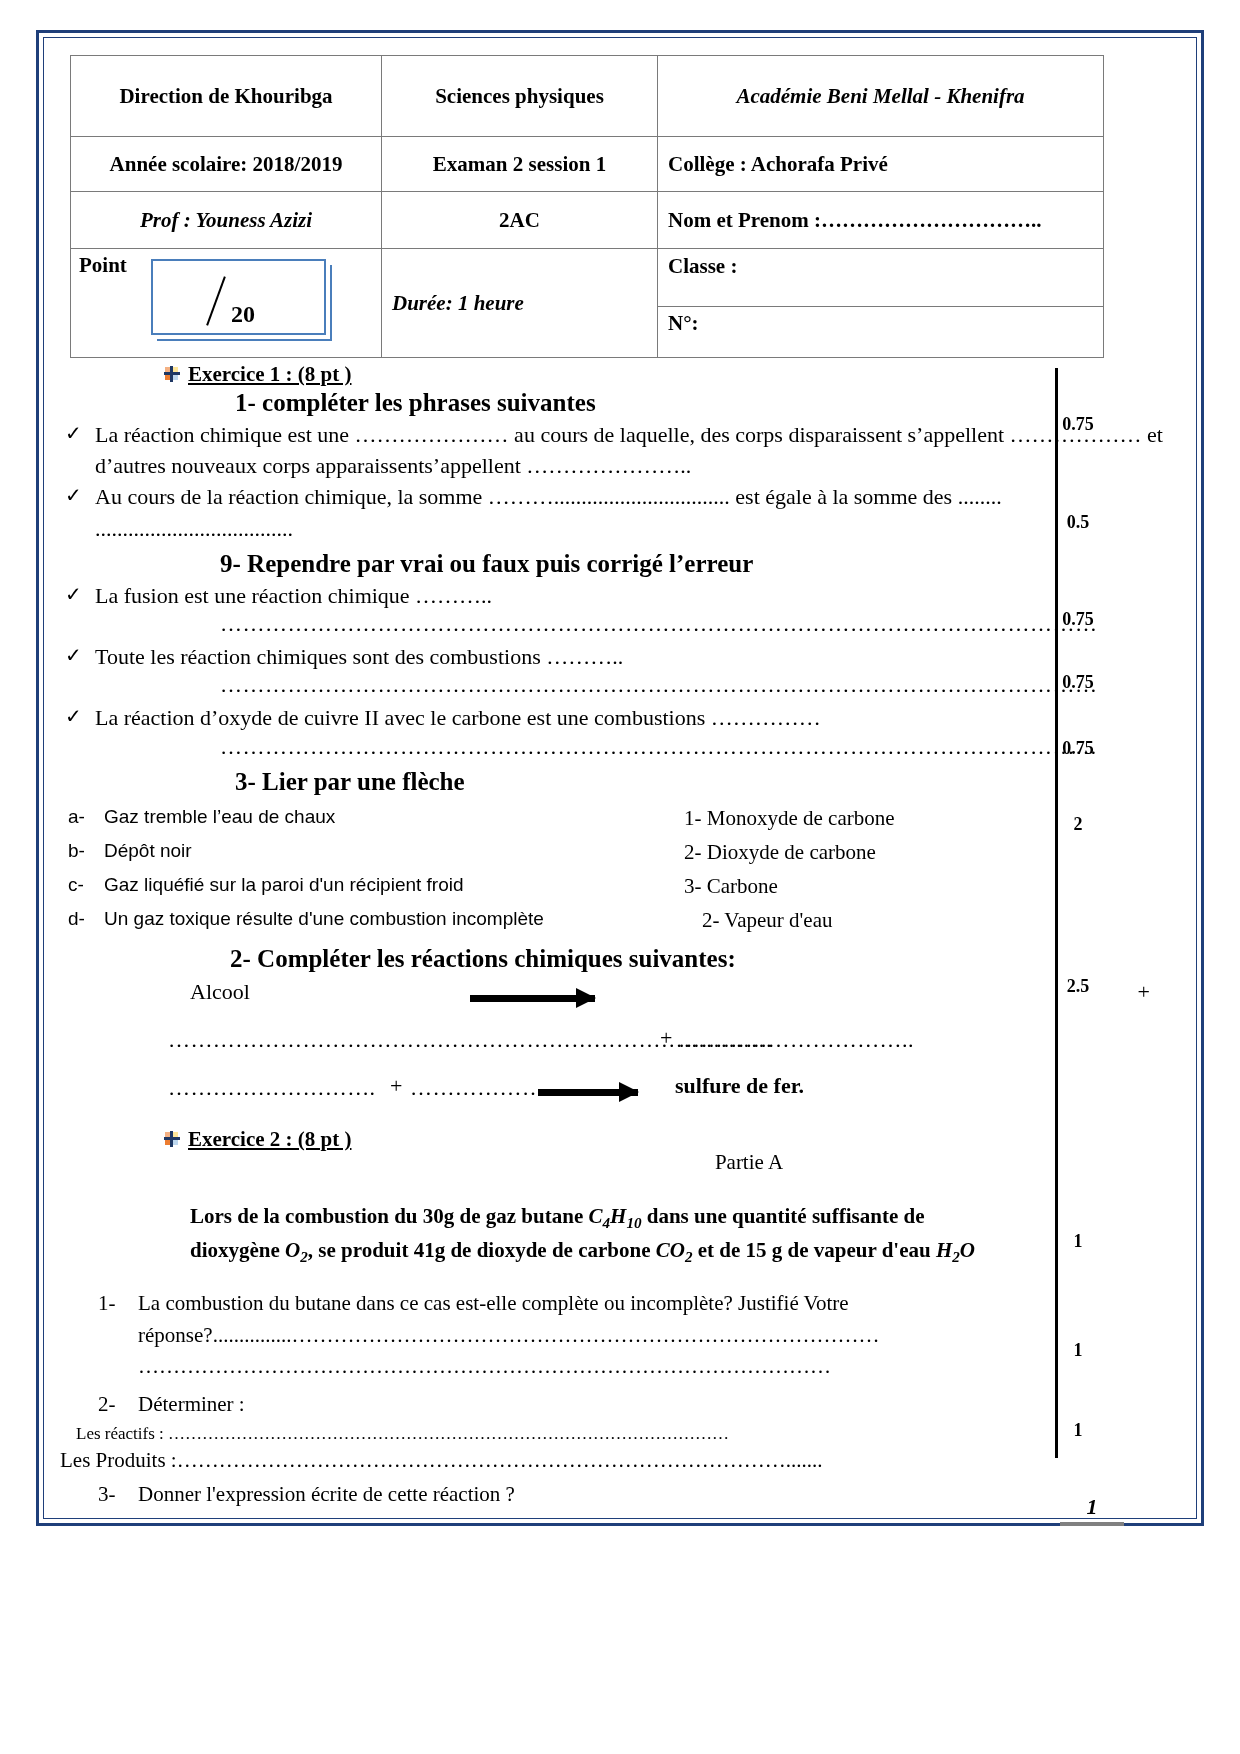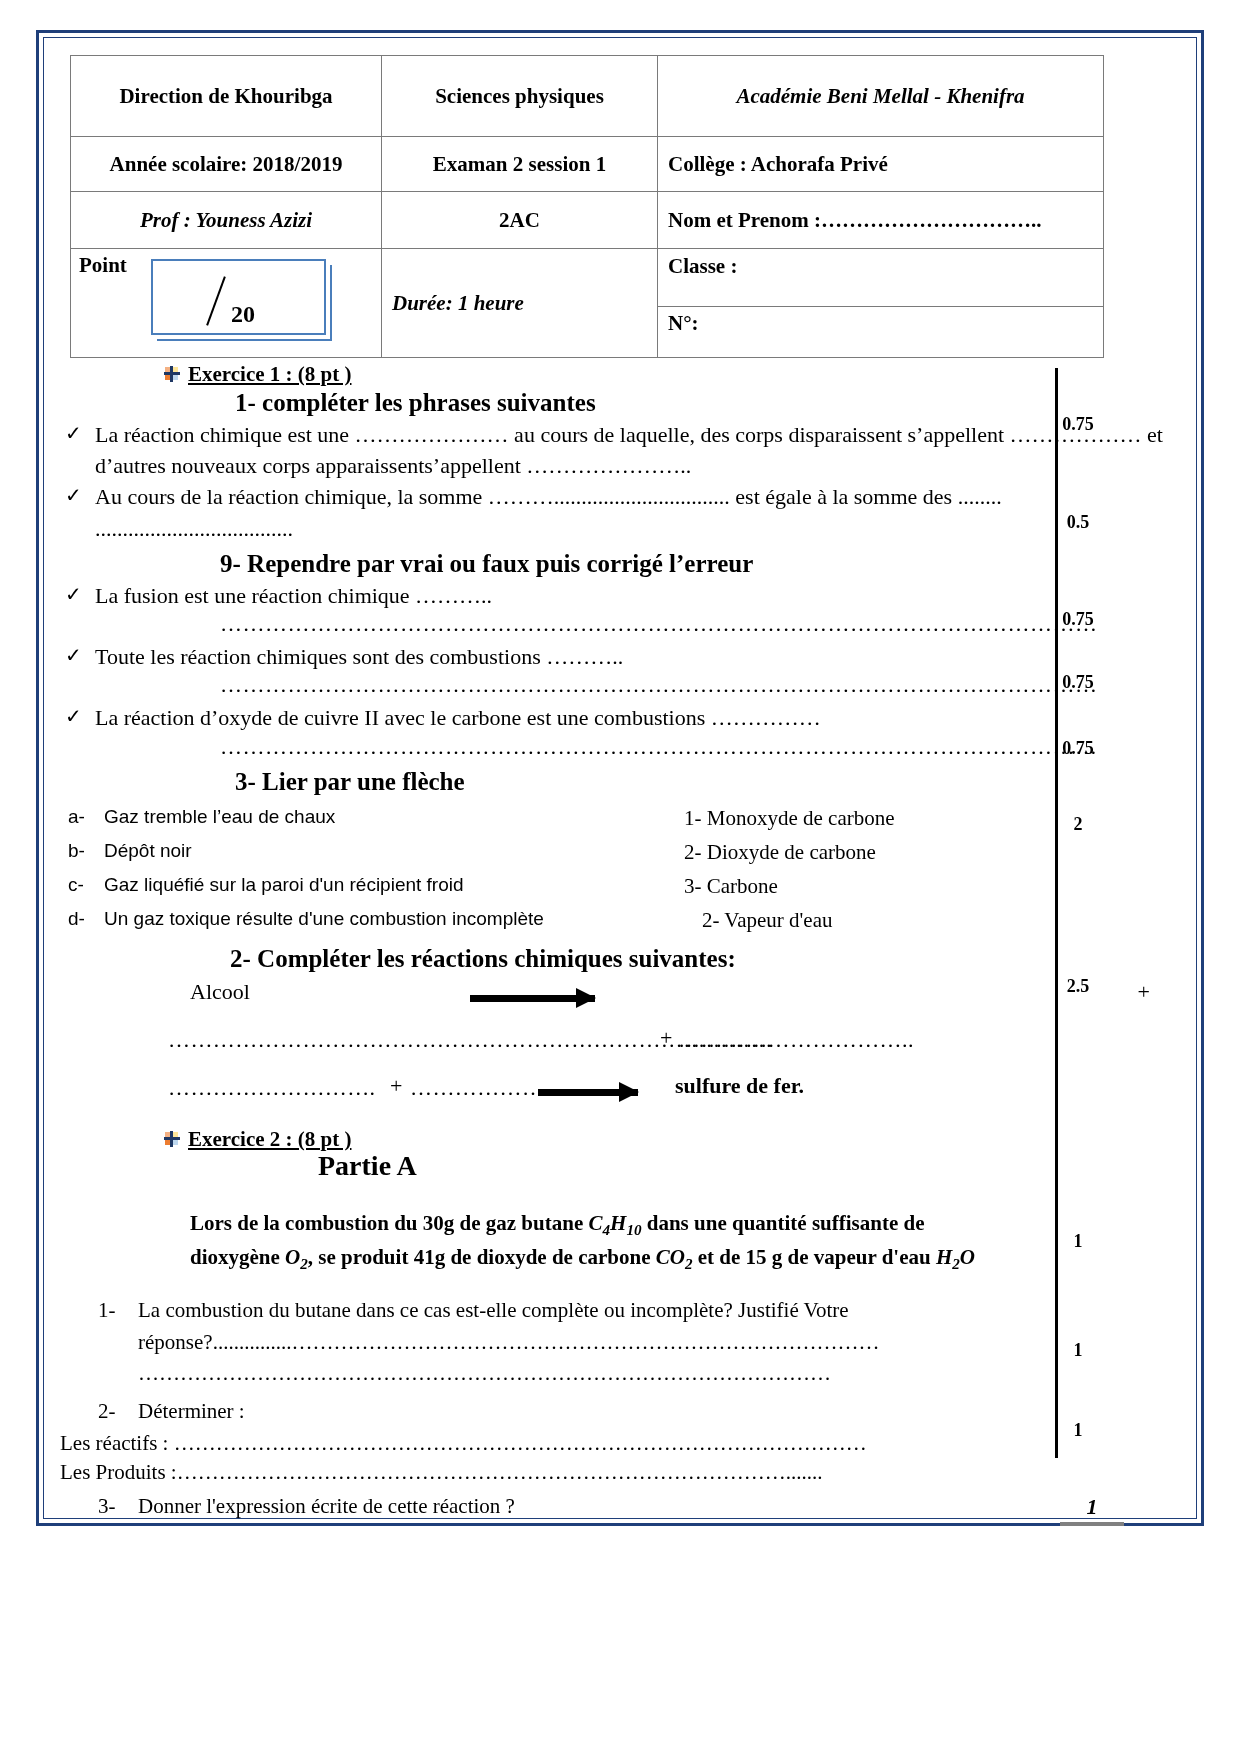--- a/index.html
+++ b/index.html
@@ -104,21 +104,21 @@
   }
   .arrow:after{
     content:"";position:absolute;right:-1px;top:-7px;
     border-left:20px solid #000;border-top:10px solid transparent;
     border-bottom:10px solid transparent;
   }
   .dotsfull{
     font-size:22px;letter-spacing:0.4px;white-space:nowrap;overflow:hidden;
   }
 
-  .partie{font-weight:bold;font-size:28px;margin-left:258px;margin-top:-2px;}
+  .partie{font-weight:normal;font-size:21px;margin-left:258px;margin-top:-2px;text-align:center;}
   .para-bold{
     font-weight:bold;font-size:21px;margin-left:130px;margin-top:26px;
     line-height:1.5;width:820px;
   }
   .formula{font-style:italic;font-family:"Liberation Serif",serif;}
   sub{font-size:0.72em;}
 
   .num-q{display:flex;font-size:21px;margin-top:12px;line-height:1.5;}
   .num-k{width:40px;flex:none;padding-left:38px;}
   .num-t{flex:1;}
@@ -304,21 +304,21 @@
     </div>
     <div class="num-q" style="margin-top:0;">
       <span class="num-k"></span>
       <span class="num-t">………………………………………………………………………………………</span>
     </div>
 
     <div class="num-q" style="margin-top:6px;">
       <span class="num-k">2-</span>
       <span class="num-t">Déterminer :</span>
     </div>
-    <div style="font-size:21px;margin-left:0;margin-top:4px;">Les réactifs : ………………………………………………………………………………………</div>
+    <div style="font-size:17px;margin-left:16px;margin-top:4px;">Les réactifs : ………………………………………………………………………………………</div>
     <div style="font-size:21px;margin-left:0;margin-top:4px;">Les Produits :…………………………………………………………………………….......</div>
 
     <div class="num-q" style="margin-top:6px;">
       <span class="num-k">3-</span>
       <span class="num-t">Donner l'expression écrite de cette réaction ?</span>
     </div>
 
   </div>
 </div>
 

